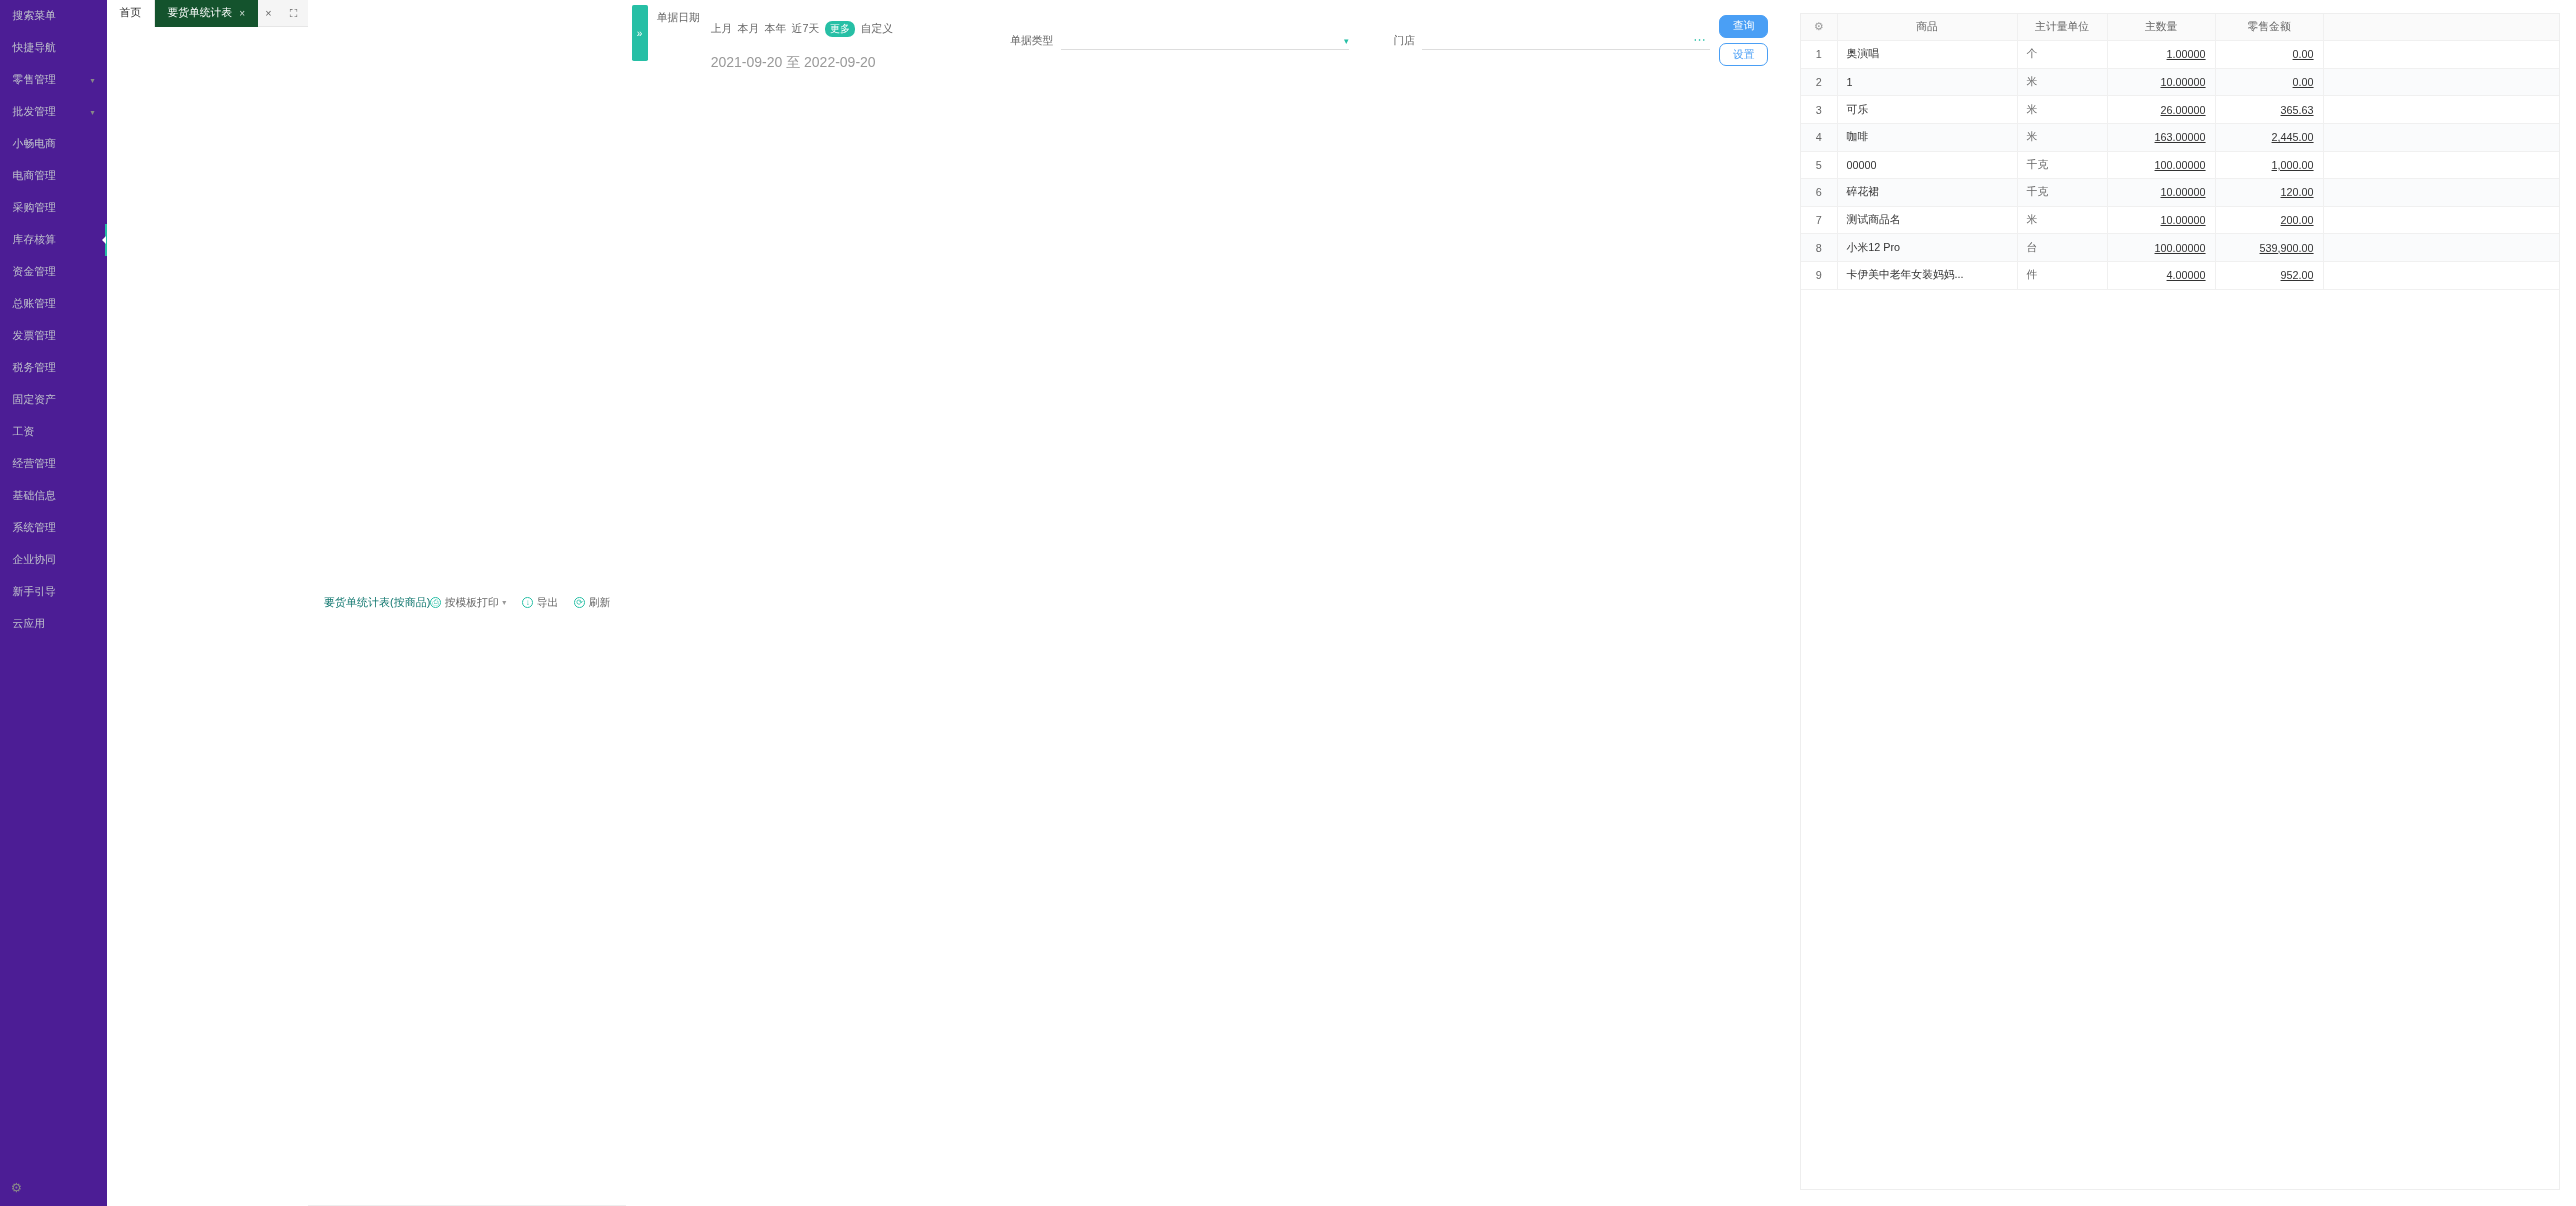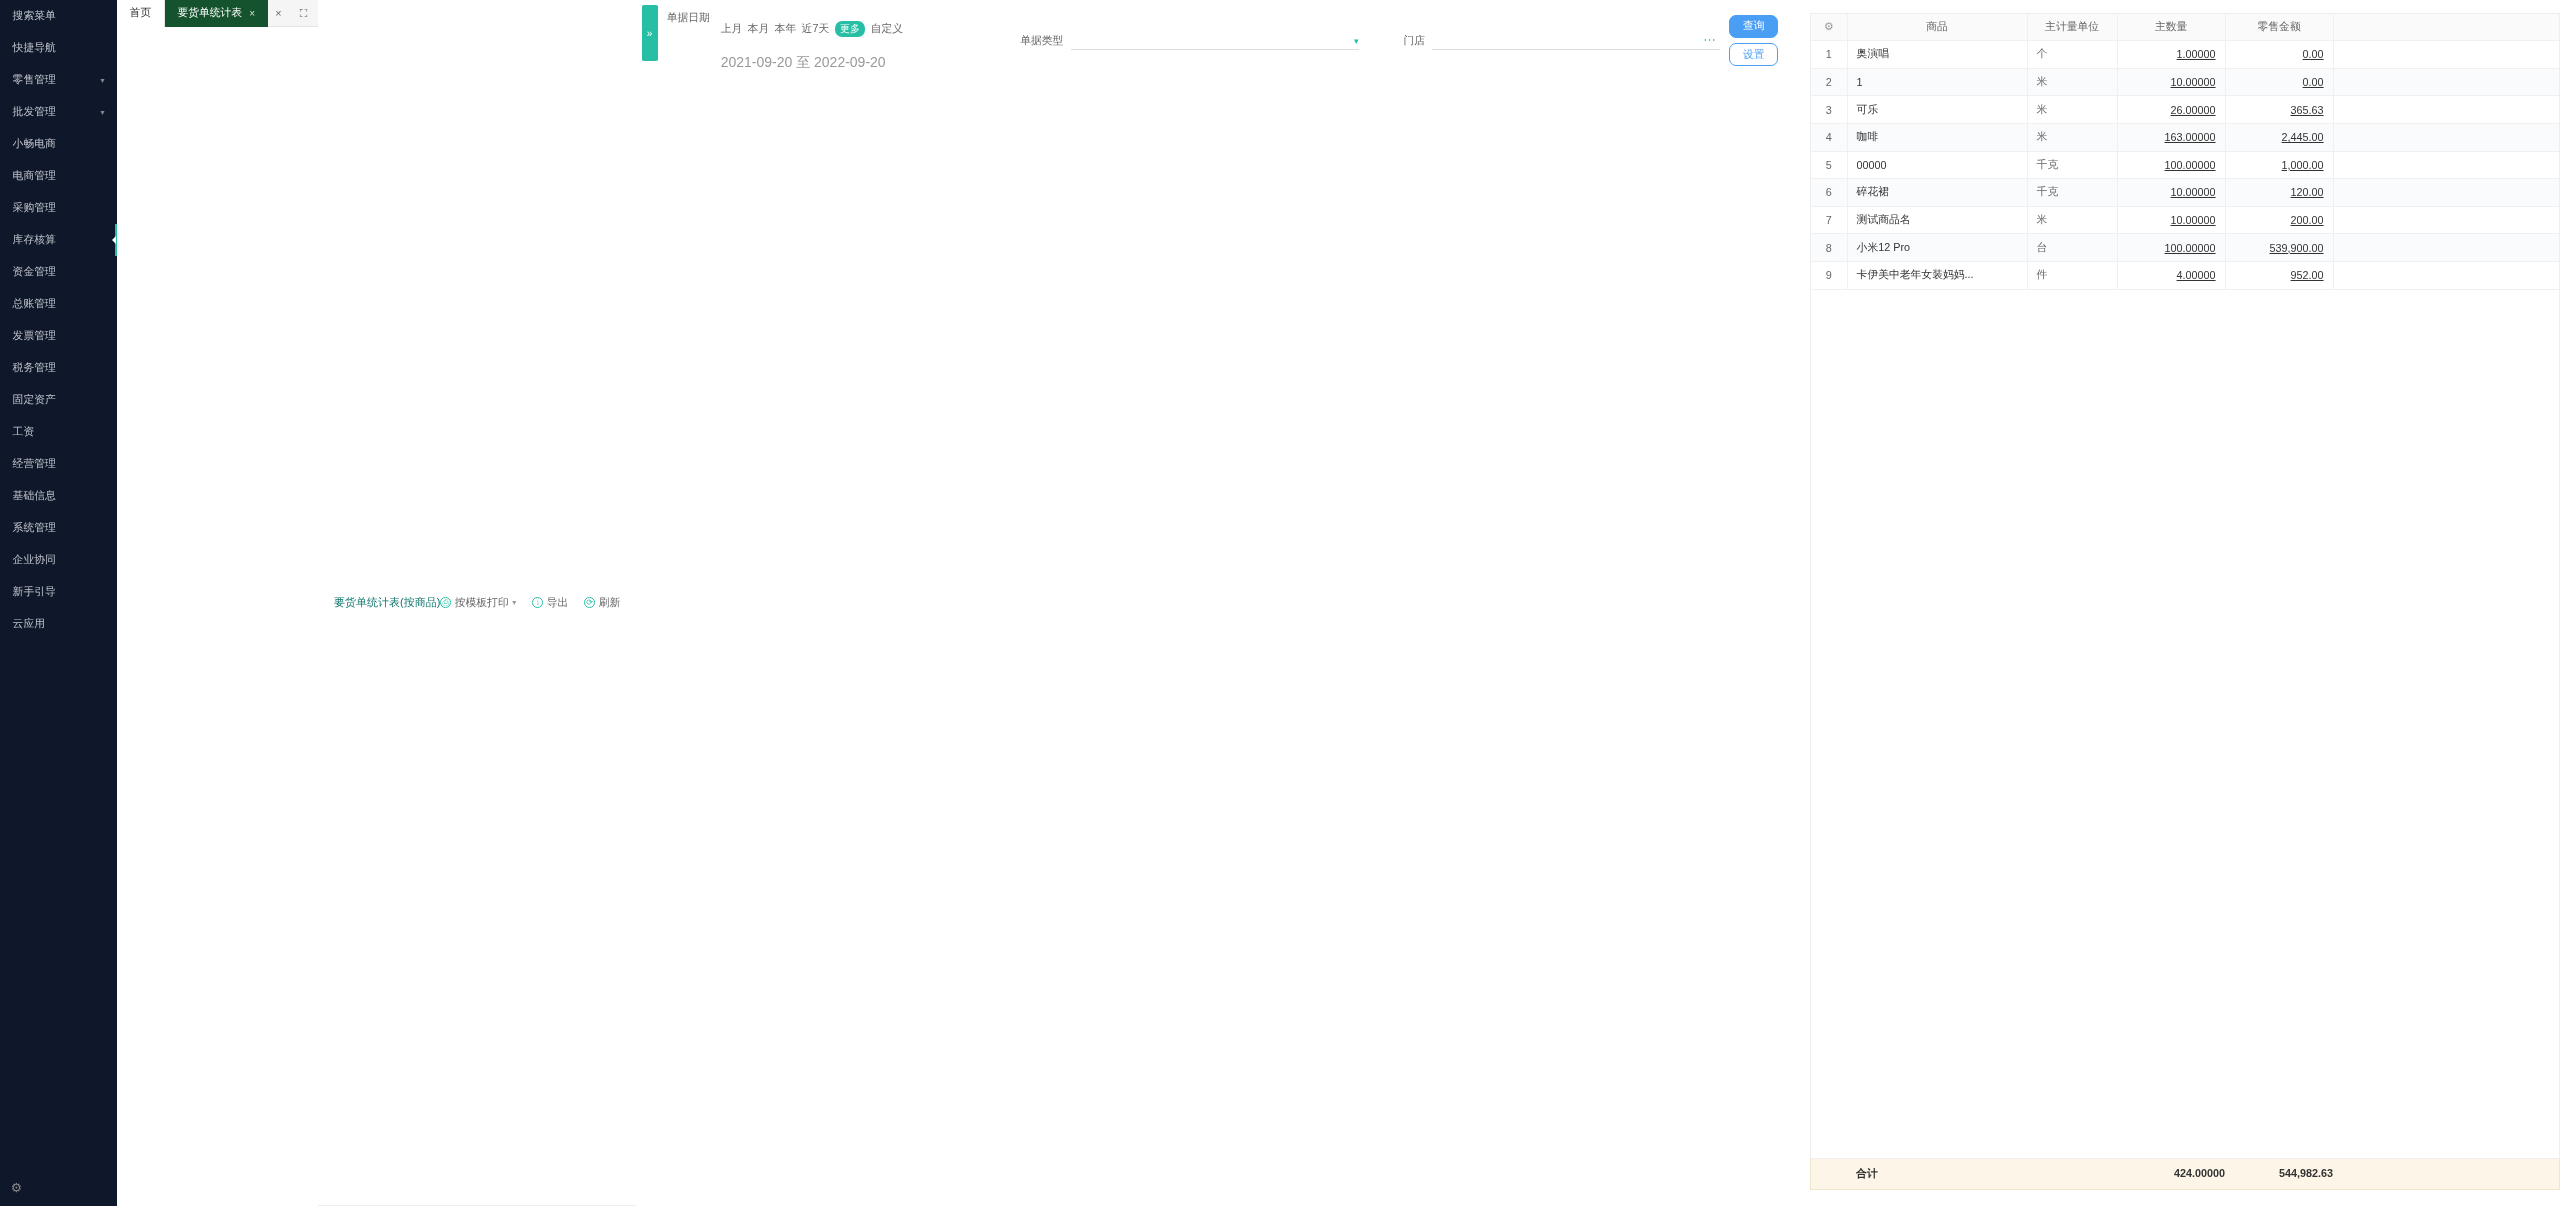--- a/index.html
+++ b/index.html
@@ -1,20 +1,20 @@
 <!DOCTYPE html>
 <html style="font-size:14.4px"><head>
 <meta charset="utf-8">
 <style>
 * { margin: 0; padding: 0; box-sizing: border-box; }
 body { font-family: "Microsoft YaHei", Arial, sans-serif; font-size: 10.8px; color: #333; background: #fff; overflow: hidden; }
 .app { display: flex; height: 100vh; }
 
 
-.sidebar { width: 117px; background: #0f172a; color: #c0c4cc; display: flex; flex-direction: column; gap: 32px; }
+.sidebar { width: 107px; background: #4c1d95; color: #c0c4cc; display: flex; flex-direction: column; gap: 32px; }
 .sidebar-item { padding: 9px 12.6px; cursor: pointer; display: flex; align-items: center; justify-content: space-between; font-size: 10.8px; }
 .sidebar-item .arrow { font-size: 8px; color: #888; }
 .sidebar-item.active-sub { border-right: 2.7px solid #26bfa5; position: relative; }
 .sidebar-item.active-sub::after { content: ""; position: absolute; right: -0.9px; top: 50%; transform: translateY(-50%); width: 0; height: 0; border-top: 4.5px solid transparent; border-bottom: 4.5px solid transparent; border-right: 4.5px solid #fff; }
 .sidebar-bottom { margin-top: auto; padding: 10.8px; text-align: left; }
 .gear-icon { color: #888; font-size: 12.6px; }
 
 
 .main { flex: 1; display: flex; flex-direction: row; min-width: 0; }
 
@@ -320,23 +320,17 @@
                 <td class="idx">9</td>
                 <td class="prod">卡伊美中老年女装妈妈...</td>
                 <td class="unit">件</td>
                 <td class="num">4.00000</td>
                 <td class="num">952.00</td>
                 <td style="border-right:none;"></td>
               </tr>
             </tbody>
         </table>
       </div>
-      <div class="total-row">
-        <div class="total-label">合计</div>
-        <div class="total-spacer"></div>
-        <div class="total-qty">424.00000</div>
-        <div class="total-amt">544,982.63</div>
-      </div>
       <div class="bottom-gap"></div>
     </div>
   </div>
 </div>
 
 
 </body></html>

